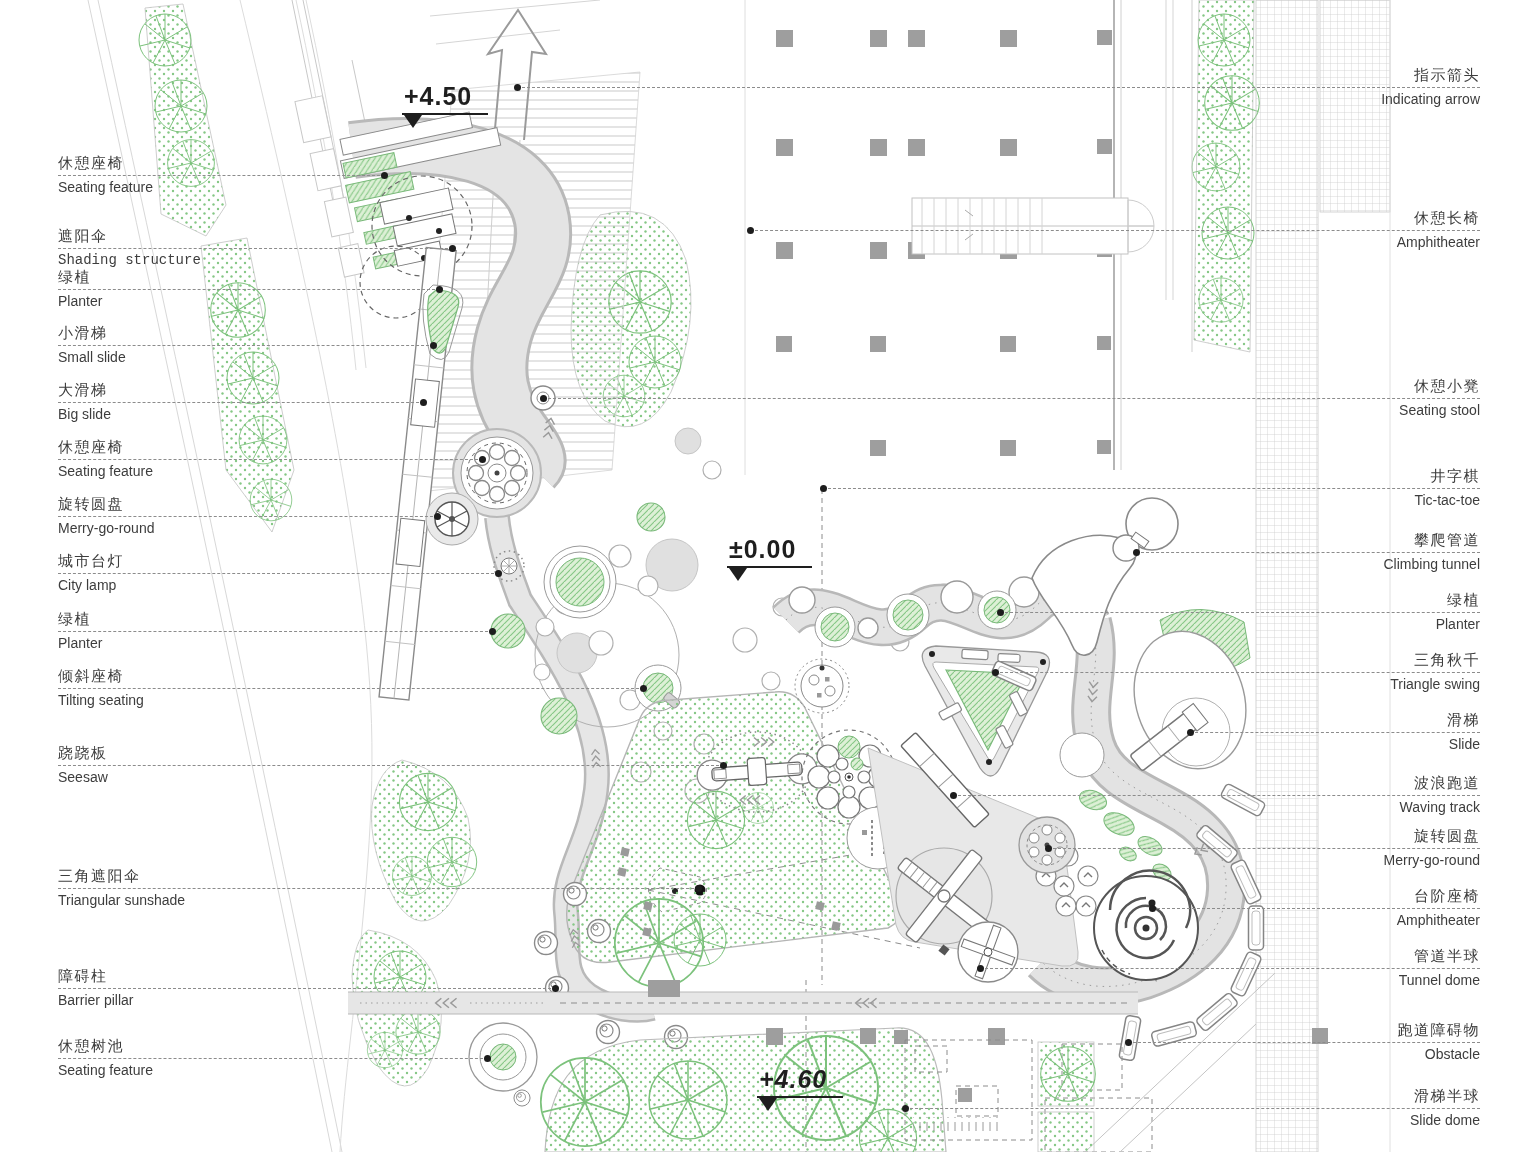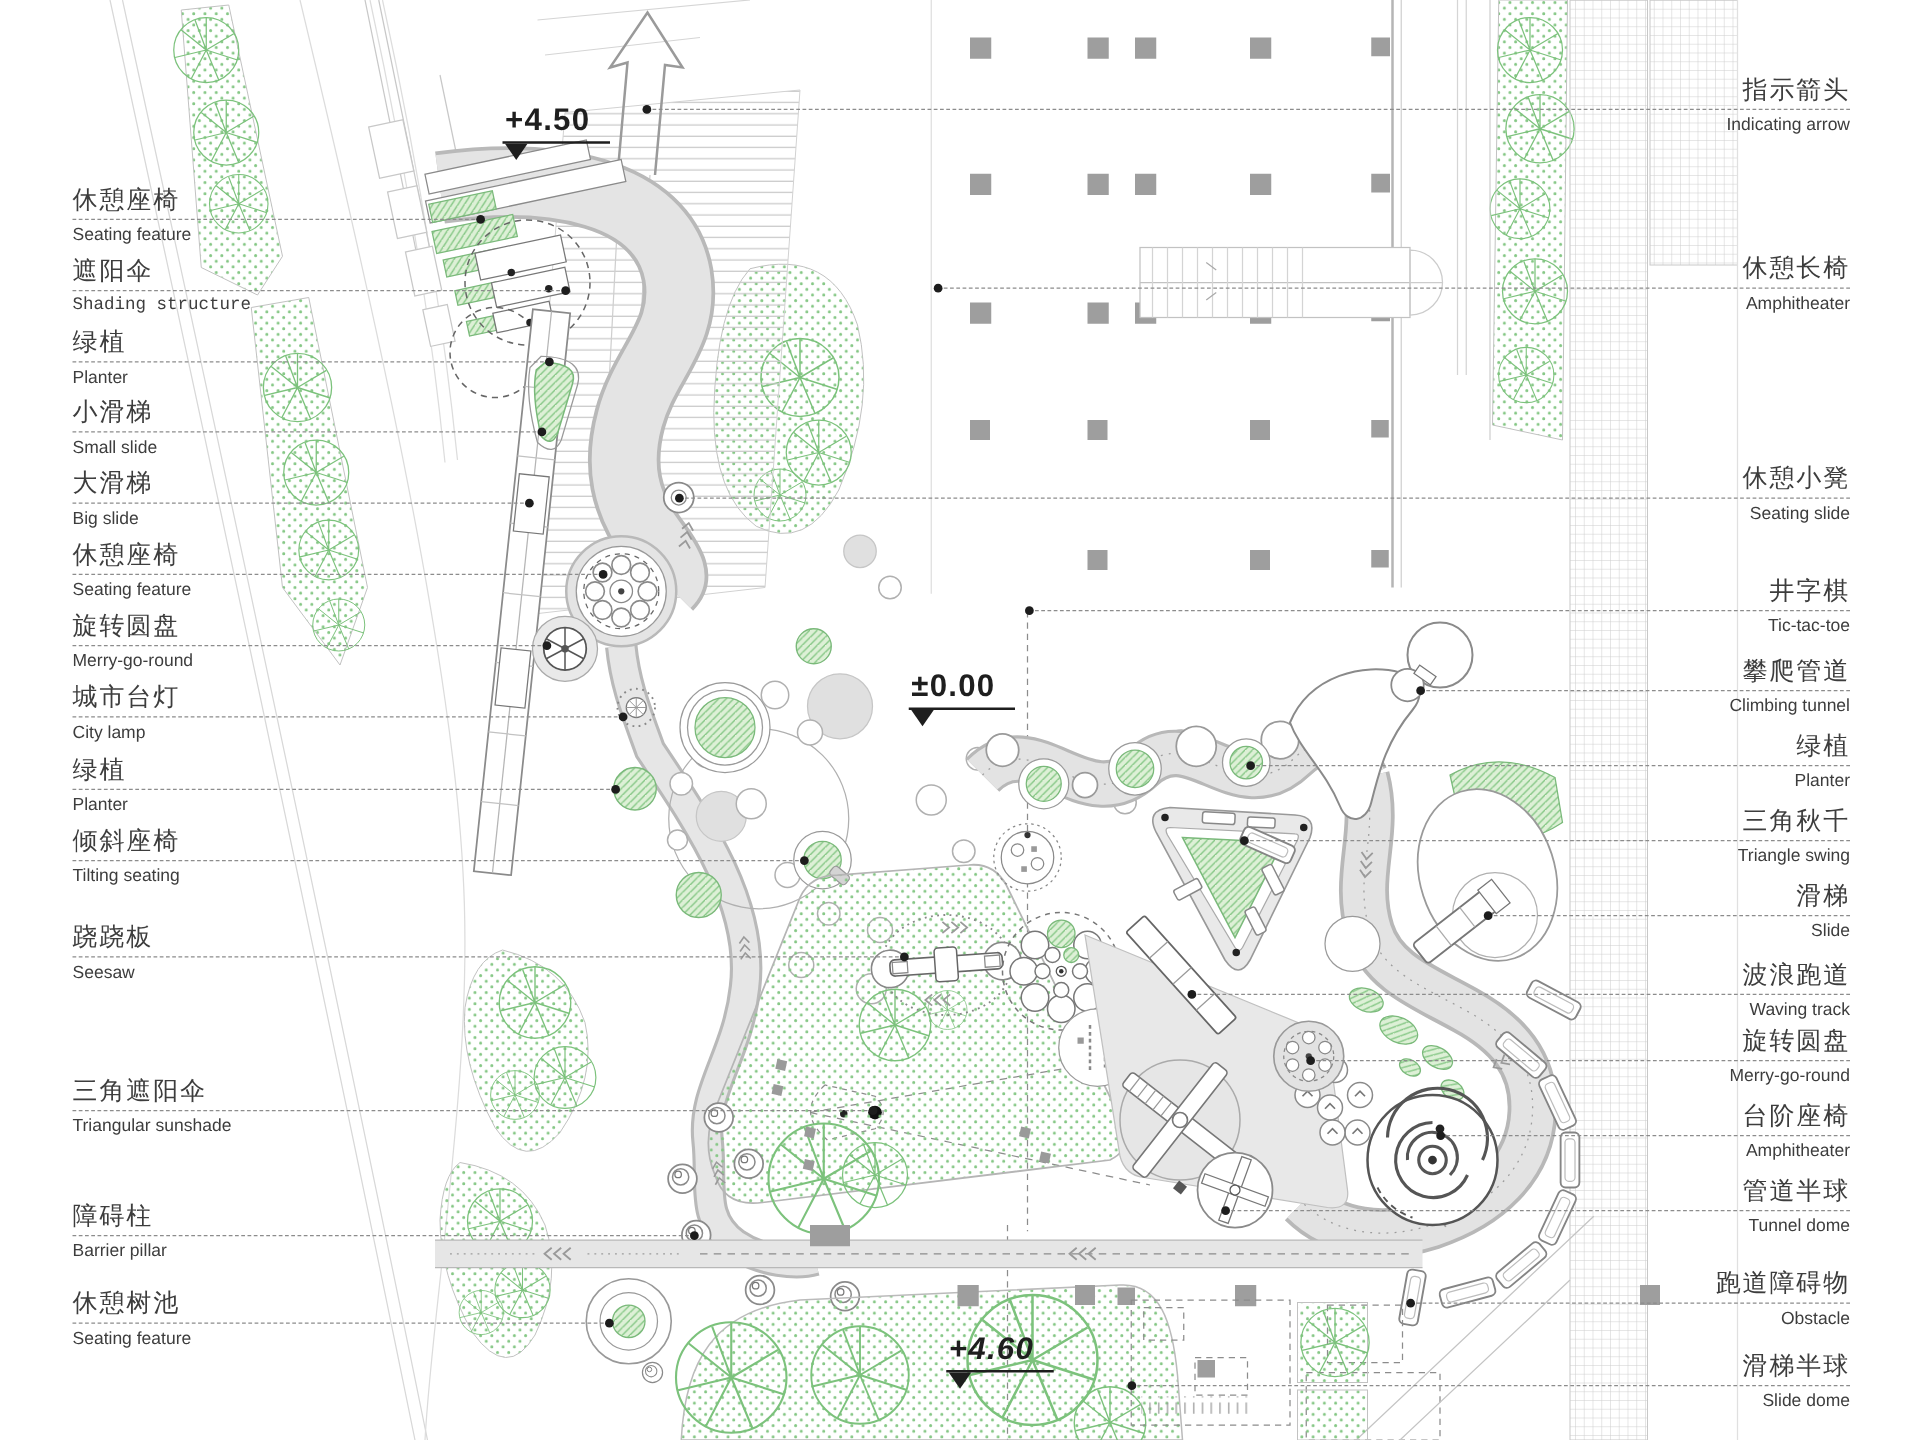--- a/index.html
+++ b/index.html
@@ -1,20 +1,20 @@
 <!DOCTYPE html>
 <html><head>
 <meta charset="utf-8">
 <style>
   html,body{margin:0;padding:0;background:#fff;}
   #canvas{position:relative;width:1536px;height:1152px;overflow:hidden;background:#fff;
           font-family:"Liberation Sans","DejaVu Sans",sans-serif;}
   #plan-svg{position:absolute;left:0;top:0;}
   .lab{position:absolute;border-top:1px dashed #8c8c8c;height:0;}
-  .lab .zh{position:absolute;bottom:3px;font-size:20px;letter-spacing:1.5px;color:#3d3d3d;white-space:nowrap;}
+  .lab .zh{position:absolute;bottom:3px;font-size:15px;letter-spacing:1.5px;color:#3d3d3d;white-space:nowrap;}
   .lab .en{position:absolute;top:3px;font-size:14px;color:#3d3d3d;white-space:nowrap;}
   .lab.left .zh,.lab.left .en{left:0;}
   .lab.right .zh,.lab.right .en{right:0;}
   .lab .dot{position:absolute;width:7px;height:7px;border-radius:50%;background:#1d1d1d;top:-4px;}
   .lab.left .dot{right:-3px;}
   .lab.right .dot{left:-3px;}
   .elev{position:absolute;}
   .elev .val{display:inline-block;font-size:25px;font-weight:bold;color:#1e1e1e;
              border-bottom:2.5px solid #1e1e1e;padding:0 16px 2px 2px;letter-spacing:1px;}
   .elev .tri{position:absolute;left:2px;top:100%;width:0;height:0;
@@ -585,21 +585,21 @@
   <use href="#ch" transform="translate(575,940) rotate(-100) scale(0.8)"></use>
 </g>
 
 </svg>
 
 <div class="lab left" style="left: 58px; top: 175px; width: 327px;">
       <span class="zh">休憩座椅</span>
       <span class="en">Seating feature</span>
       <span class="dot"></span>
     </div>
-    <div class="lab left" style="left: 58px; top: 232px; width: 395px; font-family: Liberation Mono, monospace;">
+    <div class="lab left" style="left: 58px; top: 248px; width: 395px; font-family: Liberation Mono, monospace;">
       <span class="zh">遮阳伞</span>
       <span class="en">Shading structure</span>
       <span class="dot"></span>
     </div>
     <div class="lab left" style="left: 58px; top: 289px; width: 382px;">
       <span class="zh">绿植</span>
       <span class="en">Planter</span>
       <span class="dot"></span>
     </div>
     <div class="lab left" style="left: 58px; top: 345px; width: 376px;">
@@ -662,21 +662,21 @@
       <span class="en">Indicating arrow</span>
       <span class="dot"></span>
     </div>
     <div class="lab right" style="left: 750px; top: 230px; width: 730px;">
       <span class="zh">休憩长椅</span>
       <span class="en">Amphitheater</span>
       <span class="dot"></span>
     </div>
     <div class="lab right" style="left: 543px; top: 398px; width: 937px;">
       <span class="zh">休憩小凳</span>
-      <span class="en">Seating slide</span>
+      <span class="en">Seating stool</span>
       <span class="dot"></span>
     </div>
     <div class="lab right" style="left: 823px; top: 488px; width: 657px;">
       <span class="zh">井字棋</span>
       <span class="en">Tic-tac-toe</span>
       <span class="dot"></span>
     </div>
     <div class="lab right" style="left: 1136px; top: 552px; width: 344px;">
       <span class="zh">攀爬管道</span>
       <span class="en">Climbing tunnel</span>

